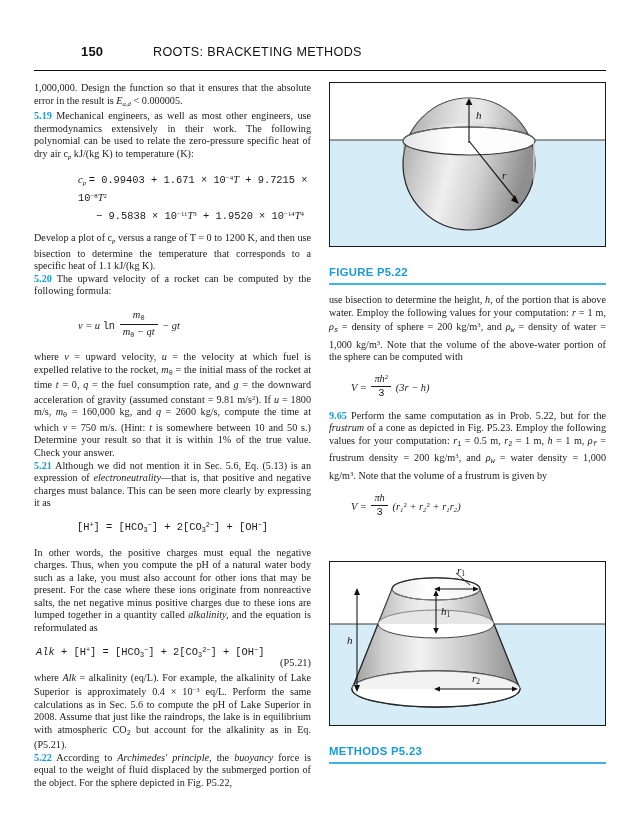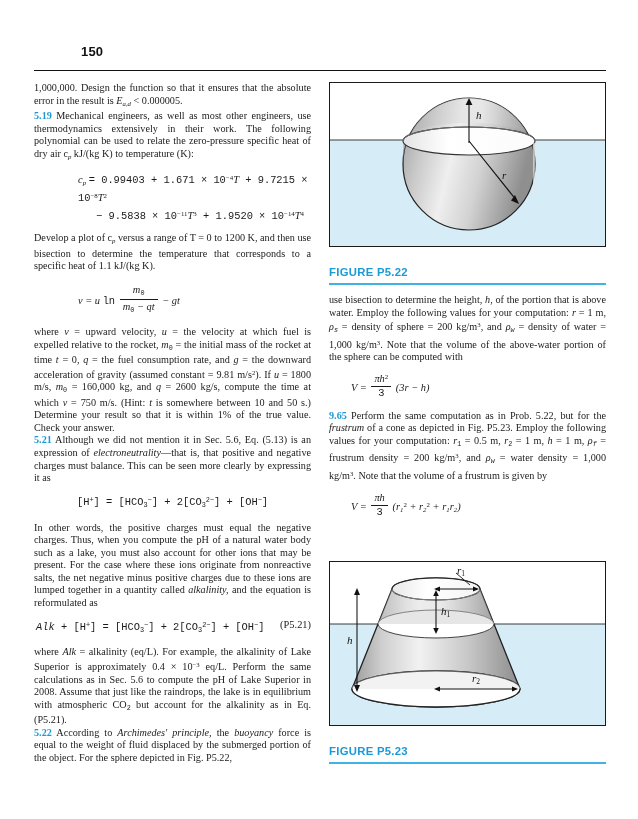--- a/index.html
+++ b/index.html
@@ -74,21 +74,21 @@
     font-style: italic;
     font-size: 10.4px;
     line-height: 13px;
     text-align: left;
     position: relative;
   }
   .eq.center { text-align: center; }
   .eq .tag {
     position: absolute;
     right: 0;
-    top: 0;
+    top: 12px;
     font-style: normal;
     text-align: right;
   }
   .eq-indent2 { padding-left: 44px; }
   .eq-indent3 { padding-left: 22px; }
   sub { font-size: 0.66em; vertical-align: -0.28em; font-style: italic; }
   sup { font-size: 0.66em; vertical-align: 0.45em; font-style: normal; }
   .rm { font-style: normal; font-family: Liberation Mono, monospace; }
   .frac {
     display: inline-block;
@@ -130,20 +130,21 @@
     height: 1.6px;
     background: #3fb2e6;
     width: 100%;
   }
 </style>
 </head>
 <body>
 
 <div class="page-header">
   <div class="folio">150</div>
+  <div class="running-head">ROOTS: BRACKETING METHODS</div>
 </div>
 
 <div class="col col-left">
 
   <p>
     <span>1,000,000. Design the function so that it ensures that the absolute error in the result is</span>
     <span class="it">E<sub>a,d</sub></span><span> &lt; 0.000005.</span>
   </p>
 
   <p>
@@ -157,20 +158,24 @@
   </div>
 
   <div class="eq" style="margin-top:-7px; padding-left:62px;">
     <span class="rm">− 9.5838 × 10</span><sup>−11</sup><span class="it">T</span><sup>3</sup><span class="rm"> + 1.9520 × 10</span><sup>−14</sup><span class="it">T</span><sup>4</sup>
   </div>
 
   <p>
     <span>Develop a plot of c</span><span class="it"><sub>p</sub></span><span> versus a range of T = 0 to 1200 K, and then use bisection to determine the temperature that corresponds to a specific heat of 1.1 kJ/(kg K).</span>
   </p>
 
+  <p>
+    <span class="prob-num">5.20</span>
+    <span>The upward velocity of a rocket can be computed by the following formula:</span>
+  </p>
 
   <div class="eq eq-indent2" style="margin:11px 0 12px 0;">
     <span>v = u </span><span class="rm">ln</span>
     <span class="frac">
       <span class="num"><span>m</span><sub class="rm">0</sub></span>
       <span class="den"><span>m</span><sub class="rm">0</sub><span> − qt</span></span>
     </span>
     <span>− gt</span>
   </div>
 
@@ -344,15 +349,15 @@
       <polygon points="149,27 143,24.4 143,29.6" fill="#111"></polygon>
       <line x1="140" y1="23" x2="126" y2="11" stroke="#111" stroke-width="0.9"></line>
       <text x="127" y="12" font-family="Liberation Serif, serif" font-style="italic" font-size="11" fill="#111">r<tspan font-size="7.5" dy="2.2" font-style="normal">1</tspan></text>
 
       <line x1="106" y1="127" x2="186" y2="127" stroke="#111" stroke-width="1.05"></line>
       <polygon points="104,127 110,124.4 110,129.6" fill="#111"></polygon>
       <polygon points="188,127 182,124.4 182,129.6" fill="#111"></polygon>
       <text x="142" y="120" font-family="Liberation Serif, serif" font-style="italic" font-size="11" fill="#111">r<tspan font-size="7.5" dy="2.2" font-style="normal">2</tspan></text>
     </svg>
   </div>
-  <div class="fig-caption">FIGURE P5.23</div>
+  <div class="fig-caption">METHODS P5.23</div>
   <div class="fig-rule"></div>
 </div>
 
 </body></html>

